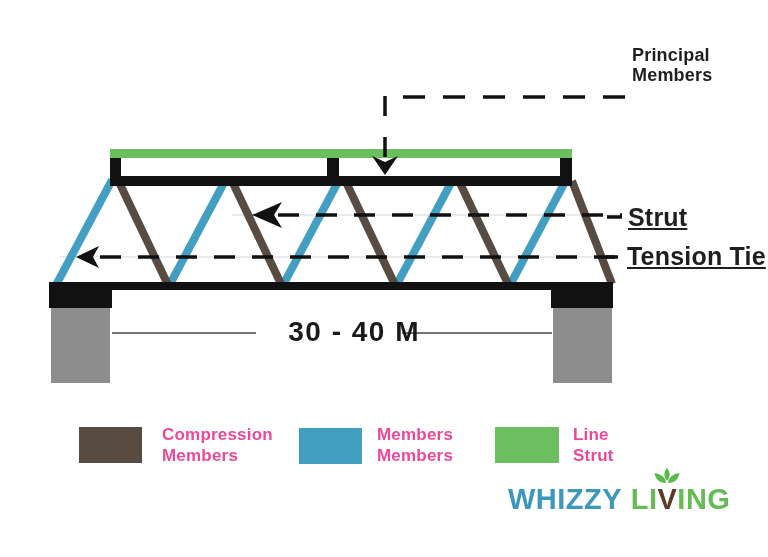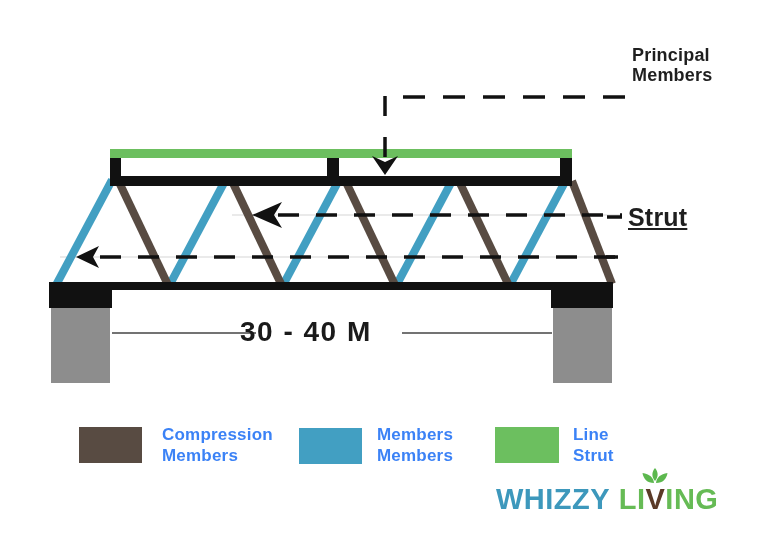--- a/index.html
+++ b/index.html
@@ -7,31 +7,31 @@
     position:relative;width:768px;height:557px;background:#ffffff;overflow:hidden;
     font-family:"Liberation Sans", sans-serif;
   }
   .abs{position:absolute;}
   .annot{
     color:#1f1f1f;font-weight:600;letter-spacing:0.2px;line-height:1.12;
   }
   .annot.big{font-size:18px;}
   .annot.mid{font-size:25px;text-decoration:underline;}
   .span-label{
-    font-size:28px;font-weight:600;letter-spacing:1.5px;color:#1a1a1a;text-align:left;
+    font-size:28px;font-weight:600;letter-spacing:1.5px;color:#1a1a1a;text-align:right;
   }
   .legend-item-label{
-    font-size:17px;font-weight:600;color:#3b82f6;line-height:21px;letter-spacing:0.2px;
+    font-size:17px;font-weight:600;color:#ec4899;line-height:21px;letter-spacing:0.2px;
   }
   .swatch{width:63px;height:36px;background:var(--c,#888);}
   .logo{
     display:flex;align-items:baseline;font-size:29px;font-weight:800;
     letter-spacing:0.5px;line-height:26px;white-space:pre;
   }
-  .logo-word1{color:var(--c,#3d98bc);}
+  .logo-word1{color:var(--c,#3d98bc);margin-left:12px;}
   .logo-word2{color:var(--c,#66bb55);}
   .logo-v{color:var(--c,#5b3a27);position:relative;display:inline-block;}
   .sprout{position:absolute;left:50%;top:-19px;transform:translateX(-50%);}
 </style>
 </head>
 <body>
 
 <div class="canvas">
 
   <svg class="abs" style="left:0;top:0" width="768" height="557" viewBox="0 0 768 557">
@@ -85,20 +85,21 @@
     <line x1="402" y1="333" x2="552" y2="333" stroke-width="1.4" stroke="#454545"></line>
   </svg>
 
   <div class="abs annot big" style="left:632px;top:45px">
     <div>Principal</div>
     <div>Members</div>
   </div>
 
   <div class="abs annot mid" style="left:628px;top:203px">Strut</div>
 
+  <div class="abs annot mid" style="left:627px;top:242px">Tension Tie</div>
 
   <div class="abs span-label" style="left:240px;top:316px;width:180px">30 - 40 M</div>
 
   <div>
     <div class="abs swatch" style="left: 79px; top: 427px; --c: #584b42;"></div>
     <div class="abs legend-item-label" style="left:162px;top:424px">
       <div>Compression</div>
       <div>Members</div>
     </div>
 

